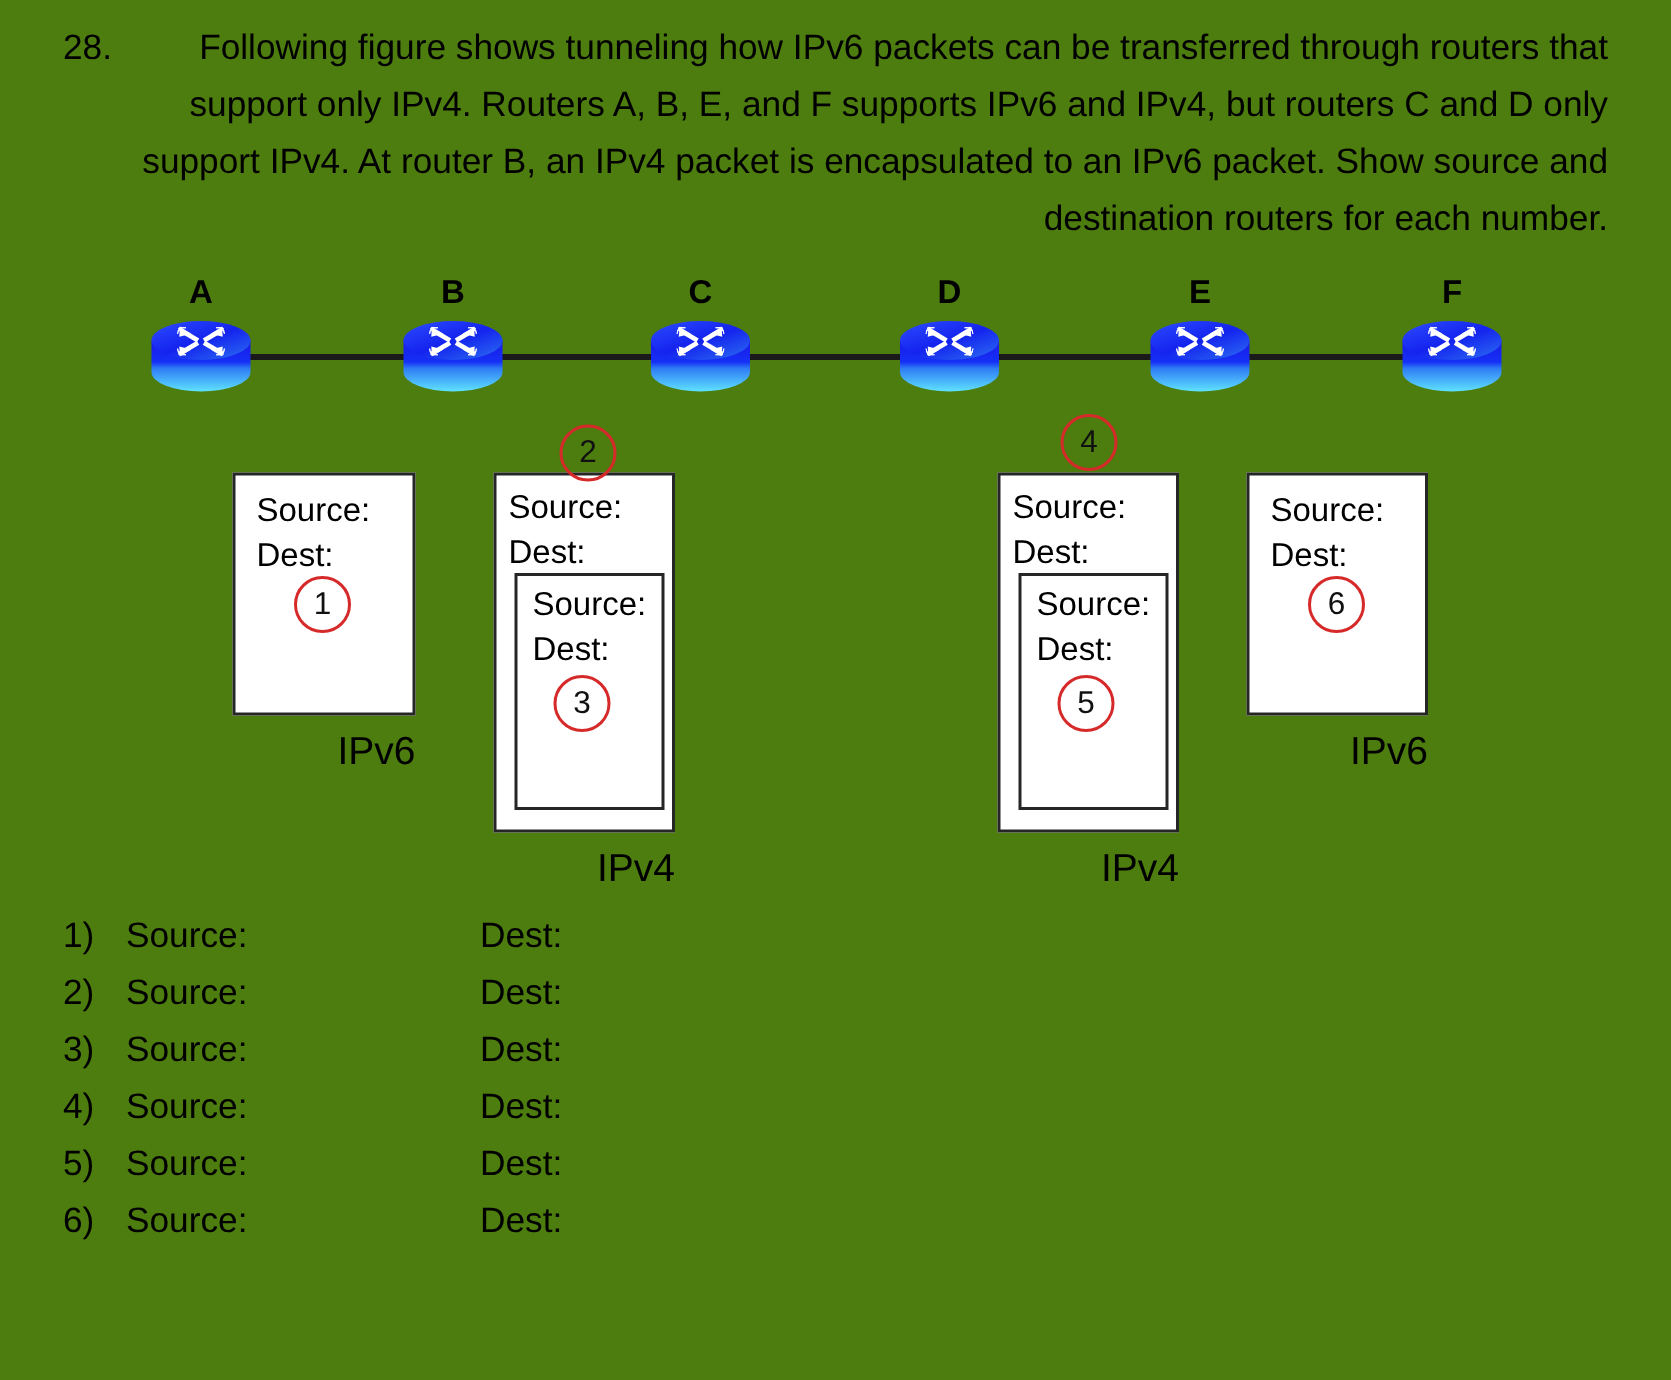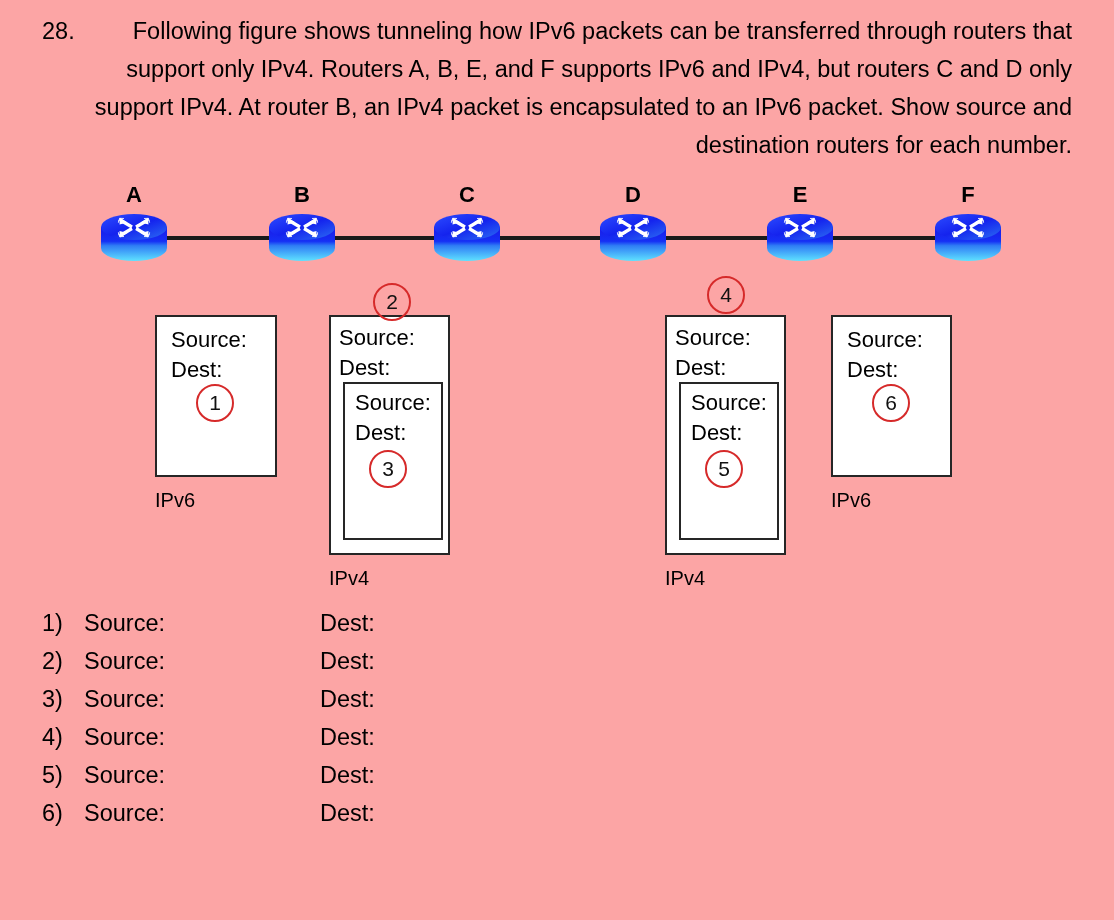--- a/index.html
+++ b/index.html
@@ -10,21 +10,21 @@
   body {
     font-family: "Liberation Sans", sans-serif;
     color: #000000;
     -webkit-font-smoothing: antialiased;
   }
   #page {
     position: relative;
     width: 1114px;
     height: 920px;
     overflow: hidden;
-    background: #fca5a5;
+    background: #4d7c0f;
   }
 
   
   #question {
     position: absolute;
     left: 42px;
     top: 12px;
     width: 1030px;
   }
   #question .qnum {
@@ -82,23 +82,23 @@
     border-width: 2.5px;
   }
   .pfield {
     position: absolute;
     font-size: 22px;
     line-height: 30px;
     white-space: nowrap;
   }
   .proto-label {
     position: absolute;
-    font-size: 20px;
+    font-size: 26px;
     line-height: 26px;
-    text-align: left;
+    text-align: right;
     white-space: nowrap;
   }
 
   
   .circnum {
     position: absolute;
     box-sizing: border-box;
     border: 2.2px solid #D62A2A;
     border-radius: 50%;
     background: transparent;

